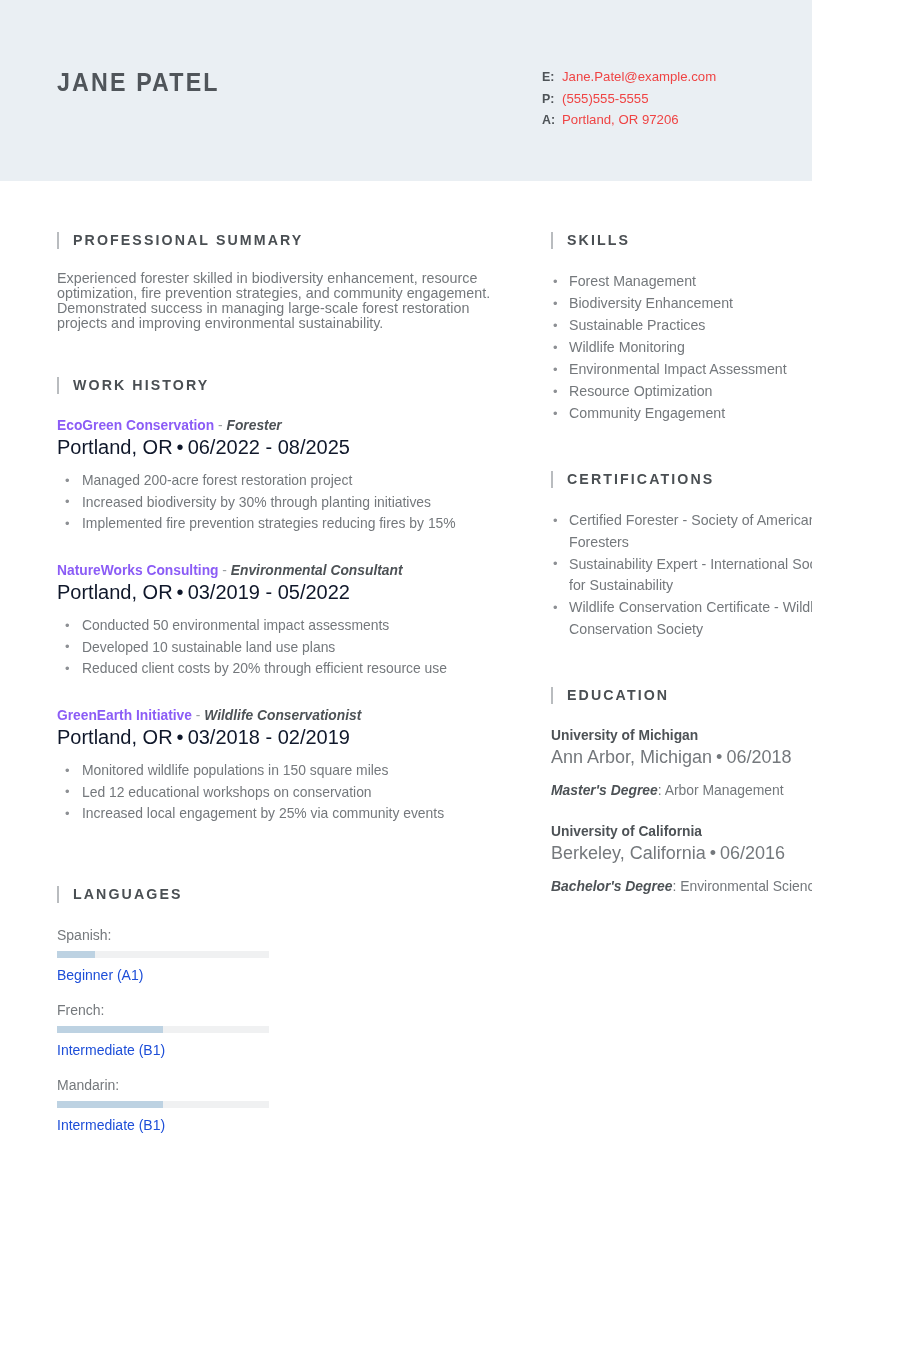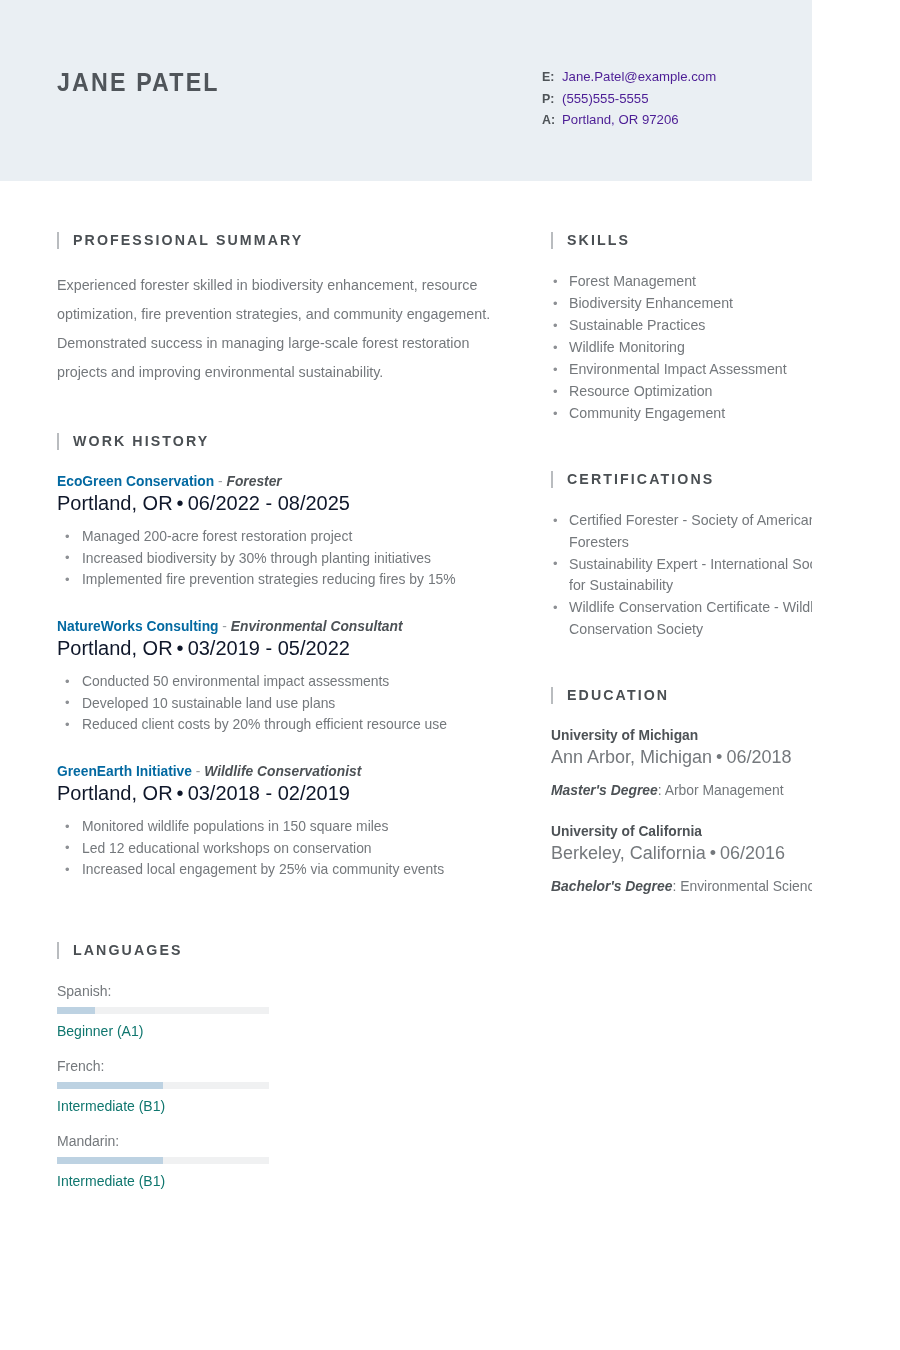--- a/index.html
+++ b/index.html
@@ -58,21 +58,21 @@
     line-height: 15px;
   }
   .contact-key {
     width: 20px;
     flex: 0 0 20px;
     font-weight: bold;
     color: #4e5357;
     font-size: 12.4px;
   }
   .contact-val {
-    color: #4c1d95;
+    color: #ef4444;
     white-space: nowrap;
   }
 
   
   .col-left {
     position: absolute;
     left: 57px;
     top: 232px;
     width: 442px;
   }
@@ -104,36 +104,36 @@
     font-weight: bold;
     letter-spacing: 2.1px;
     color: #4a4f53;
     text-transform: uppercase;
     white-space: nowrap;
   }
 
   
   .summary {
     font-size: 14.3px;
-    line-height: 29px;
+    line-height: 15px;
     color: #74787c;
   }
 
   
   .job {
     margin-bottom: 0;
   }
   .job-title {
     font-size: 13.8px;
     line-height: 19px;
     margin-bottom: 2px;
   }
   .job-company {
     font-weight: bold;
-    color: #0369a1;
+    color: #8b5cf6;
   }
   .job-sep {
     color: #9a9ea1;
     font-weight: normal;
   }
   .job-role {
     font-weight: bold;
     font-style: italic;
     color: #4d5256;
   }
@@ -199,21 +199,21 @@
   .lang-fill {
     position: absolute;
     left: 0;
     top: 0;
     height: 7px;
     background: #bdd2e2;
   }
   .lang-level {
     font-size: 14px;
     line-height: 20px;
-    color: #0f766e;
+    color: #1d4ed8;
   }
 
   
   ul.rlist {
     list-style: none;
     margin: 0;
     padding: 0;
   }
   ul.rlist li {
     position: relative;

